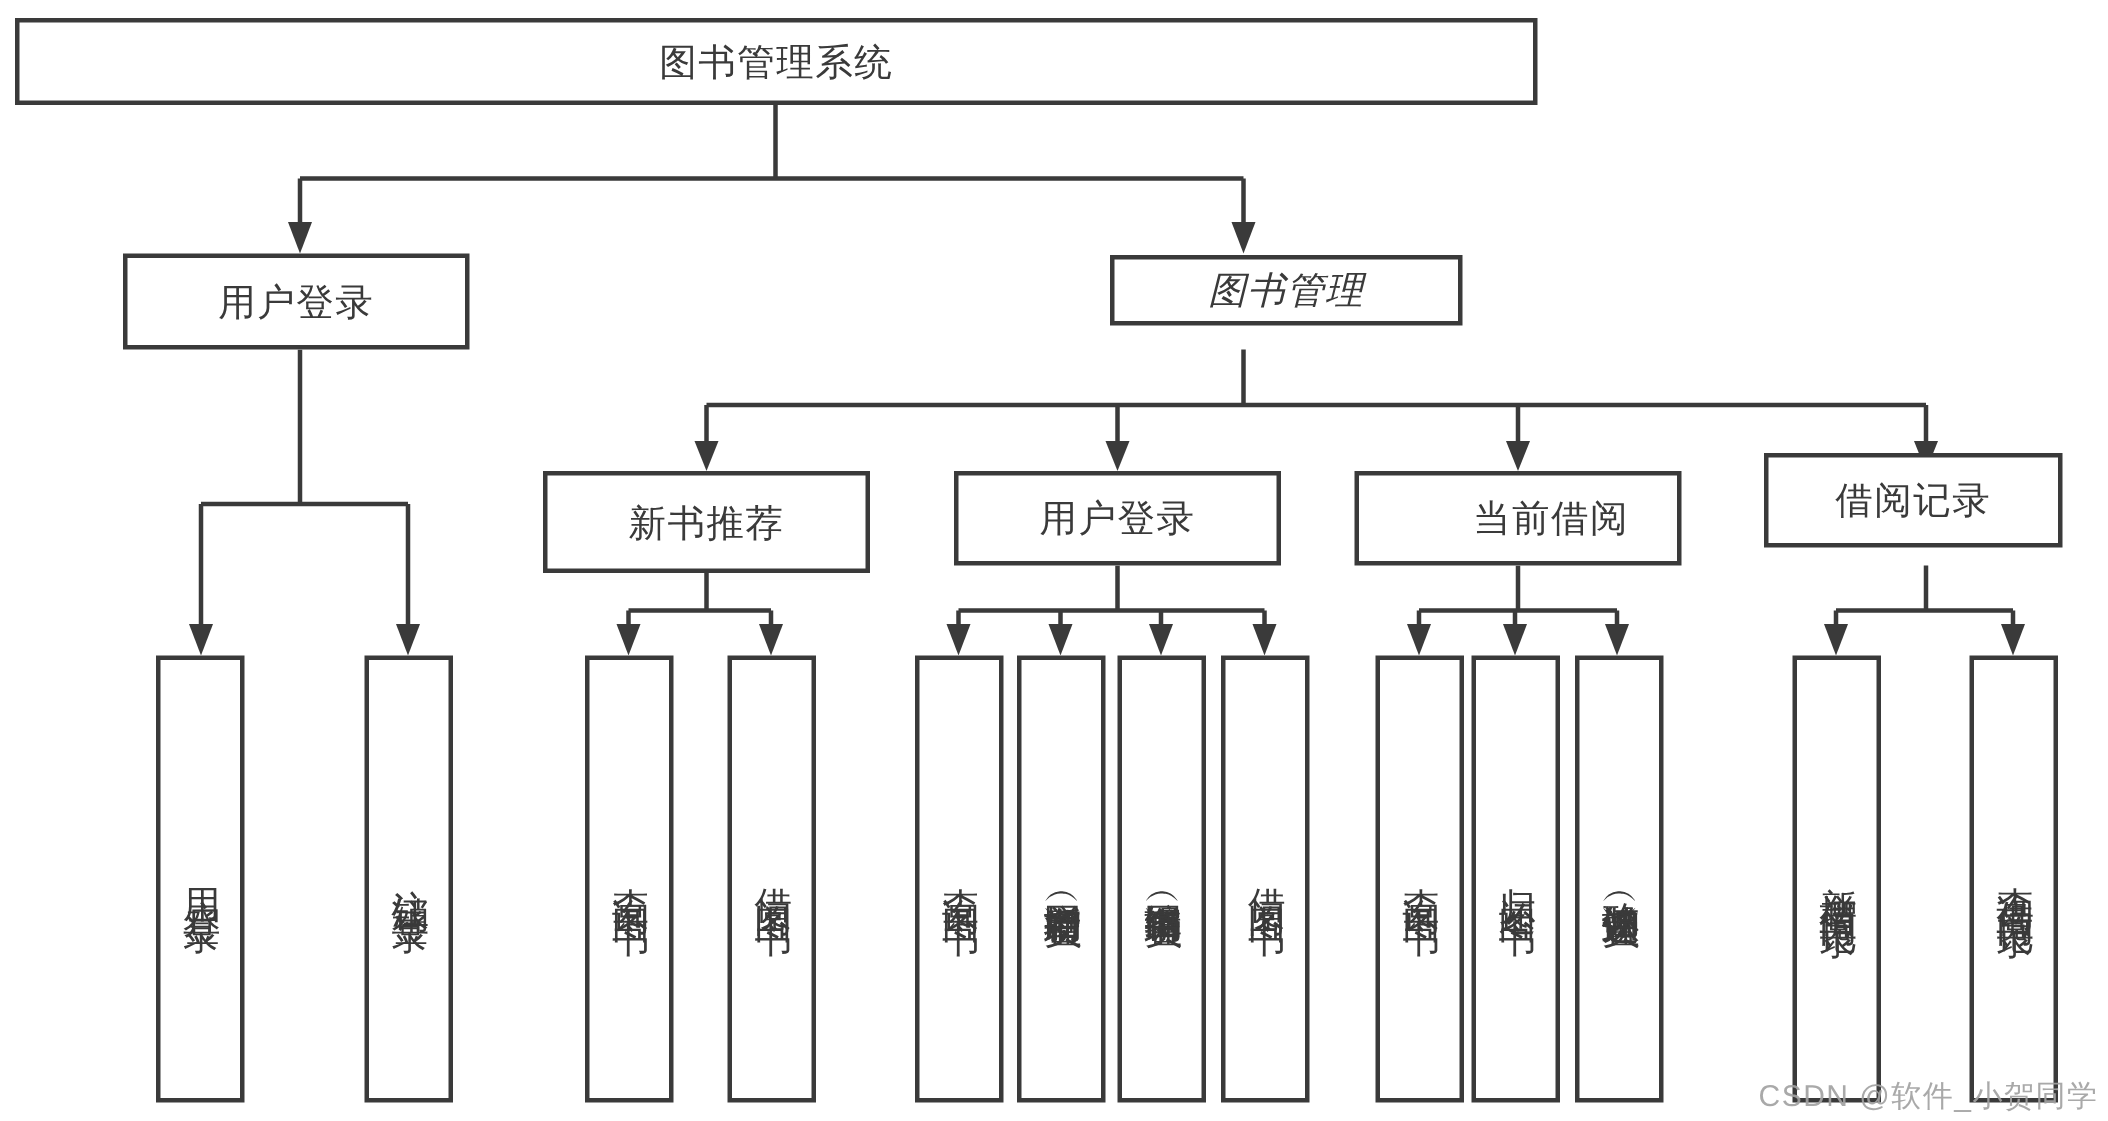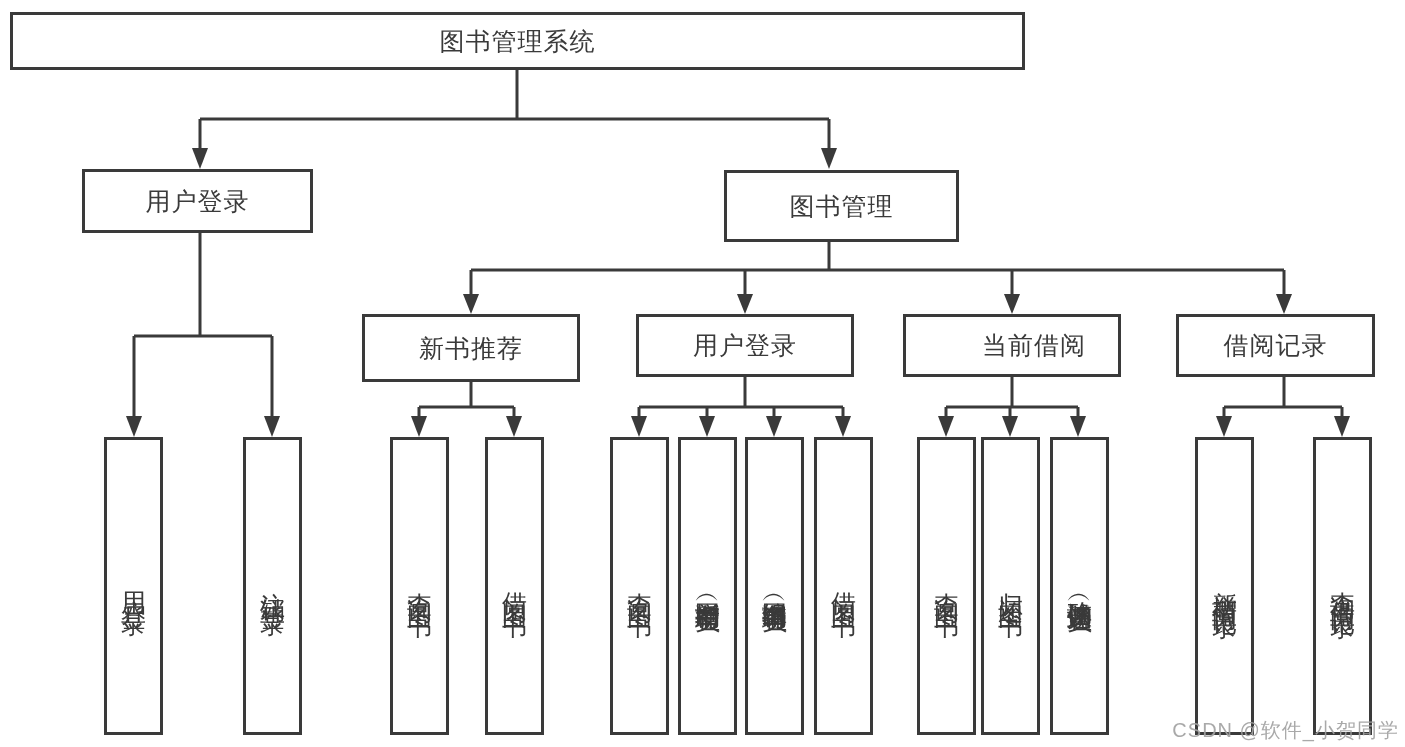--- a/index.html
+++ b/index.html
@@ -31,25 +31,25 @@
     text-orientation:mixed;
     font-size:25px;
     letter-spacing:7px;
     line-height:1;
   }
   .leaf .vtext.ls-mid{letter-spacing:5px;}
   .leaf .vtext.ls-tight{letter-spacing:1px;}
   
   #b-root{left:10px;top:12px;width:1015px;height:58px;}
   #b-l2a{left:82px;top:169px;width:231px;height:64px;}
-  #b-l2b{left:724px;top:170px;width:235px;height:72px;}
+  #b-l2b{left:740px;top:170px;width:235px;height:47px;font-style:italic;}
   #b-l3a{left:362px;top:314px;width:218px;height:68px;}
   #b-l3b{left:636px;top:314px;width:218px;height:63px;}
   #b-l3c{left:903px;top:314px;width:218px;height:63px;padding-left:44px;}
-  #b-l3d{left:1176px;top:314px;width:199px;height:63px;}
+  #b-l3d{left:1176px;top:302px;width:199px;height:63px;}
   #lf-a1{left:104px;}
   #lf-a2{left:243px;}
   #lf-b1{left:390px;}
   #lf-b2{left:485px;}
   #lf-c1{left:610px;}
   #lf-c2{left:678px;}
   #lf-c3{left:745px;}
   #lf-c4{left:814px;}
   #lf-d1{left:917px;}
   #lf-d2{left:981px;}

